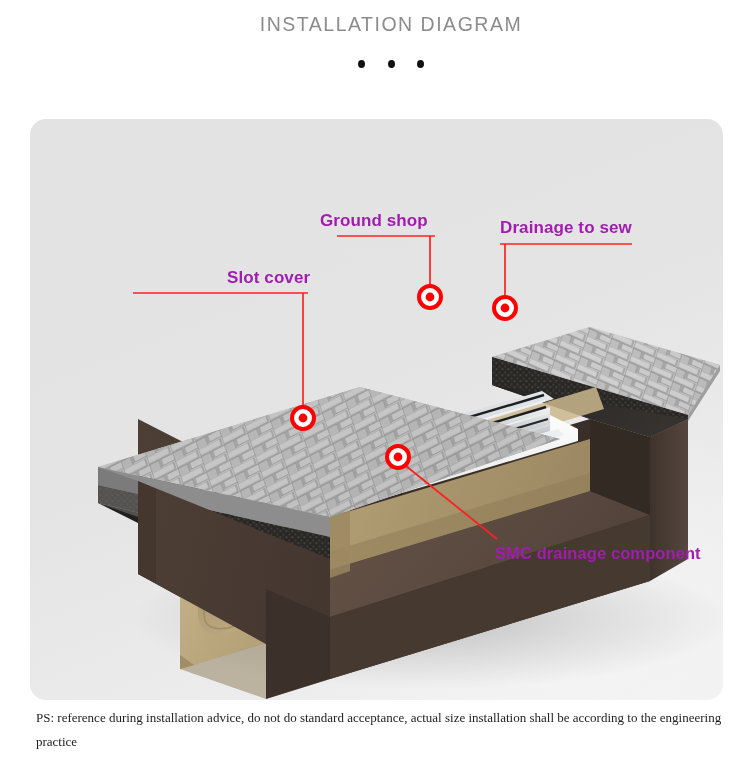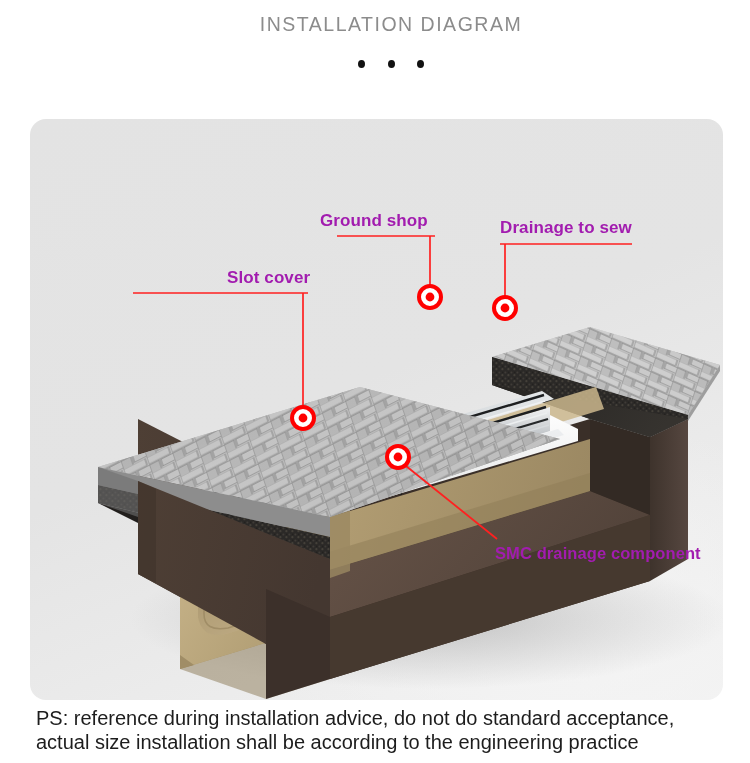--- a/index.html
+++ b/index.html
@@ -49,22 +49,22 @@
     letter-spacing:0.1px;
   }
   #lbl-slot    { left:210px; top:268px;margin-left:17px; }
   #lbl-ground  { left:320px; top:211px; }
   #lbl-drain   { left:500px; top:218px; }
   #lbl-smc     { left:495px; top:544px; font-size:16.5px; }
 
   
   .caption {
     position:absolute; left:36px; top:706px; width:688px;
-    font-family:Liberation Sans, sans-serif;
-    font-size:20px; line-height:24px; color:#1d1d1d;
+    font-family:Liberation Serif, serif;
+    font-size:13px; line-height:24px; color:#1d1d1d;
   }
 </style>
 </head>
 <body>
 
 <div id="page">
 
   <div class="header">
     <div class="title">INSTALLATION DIAGRAM</div>
     <div class="dots">

